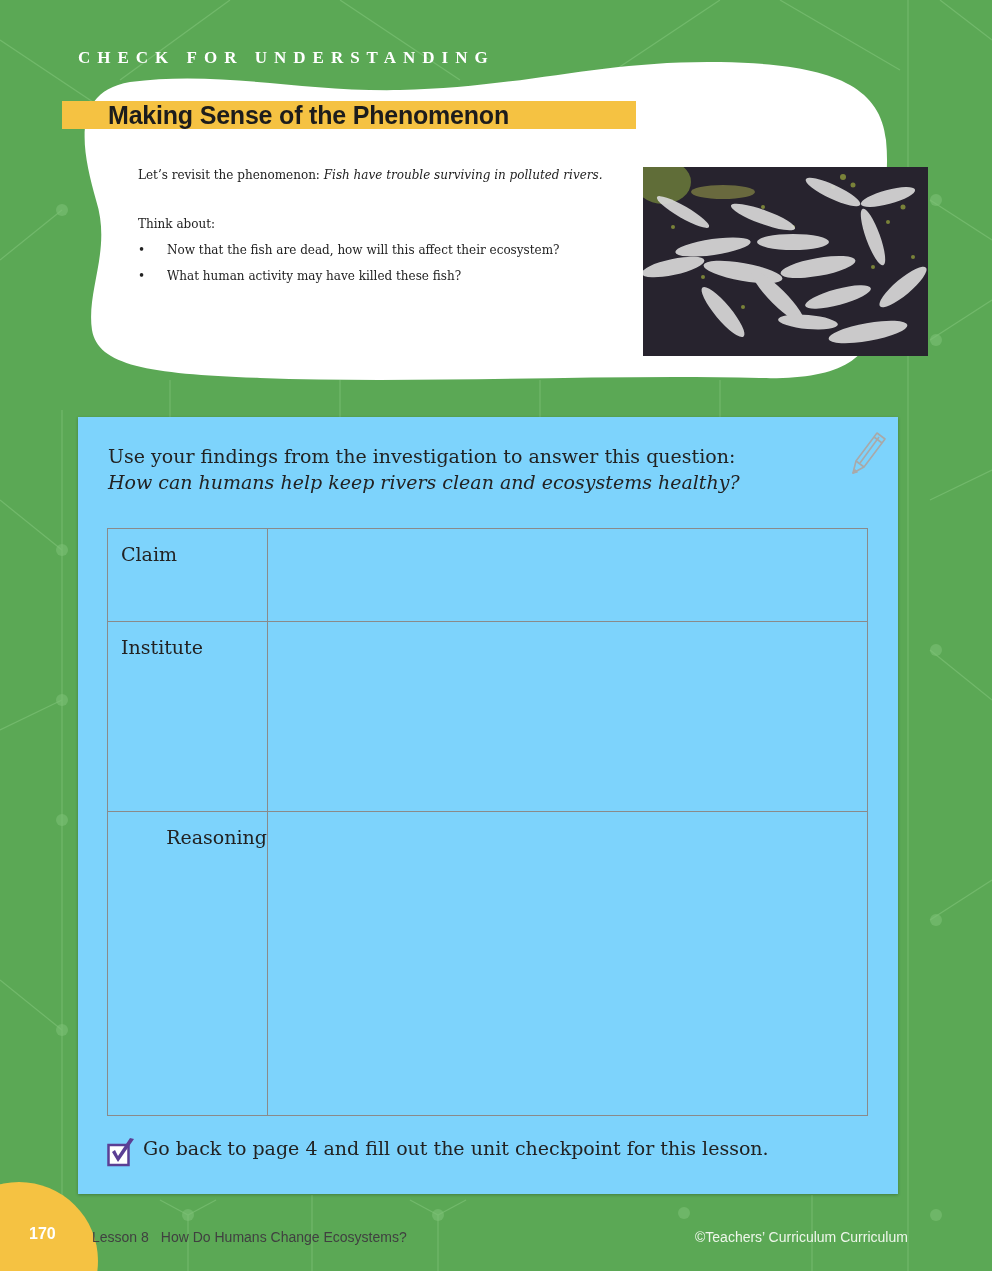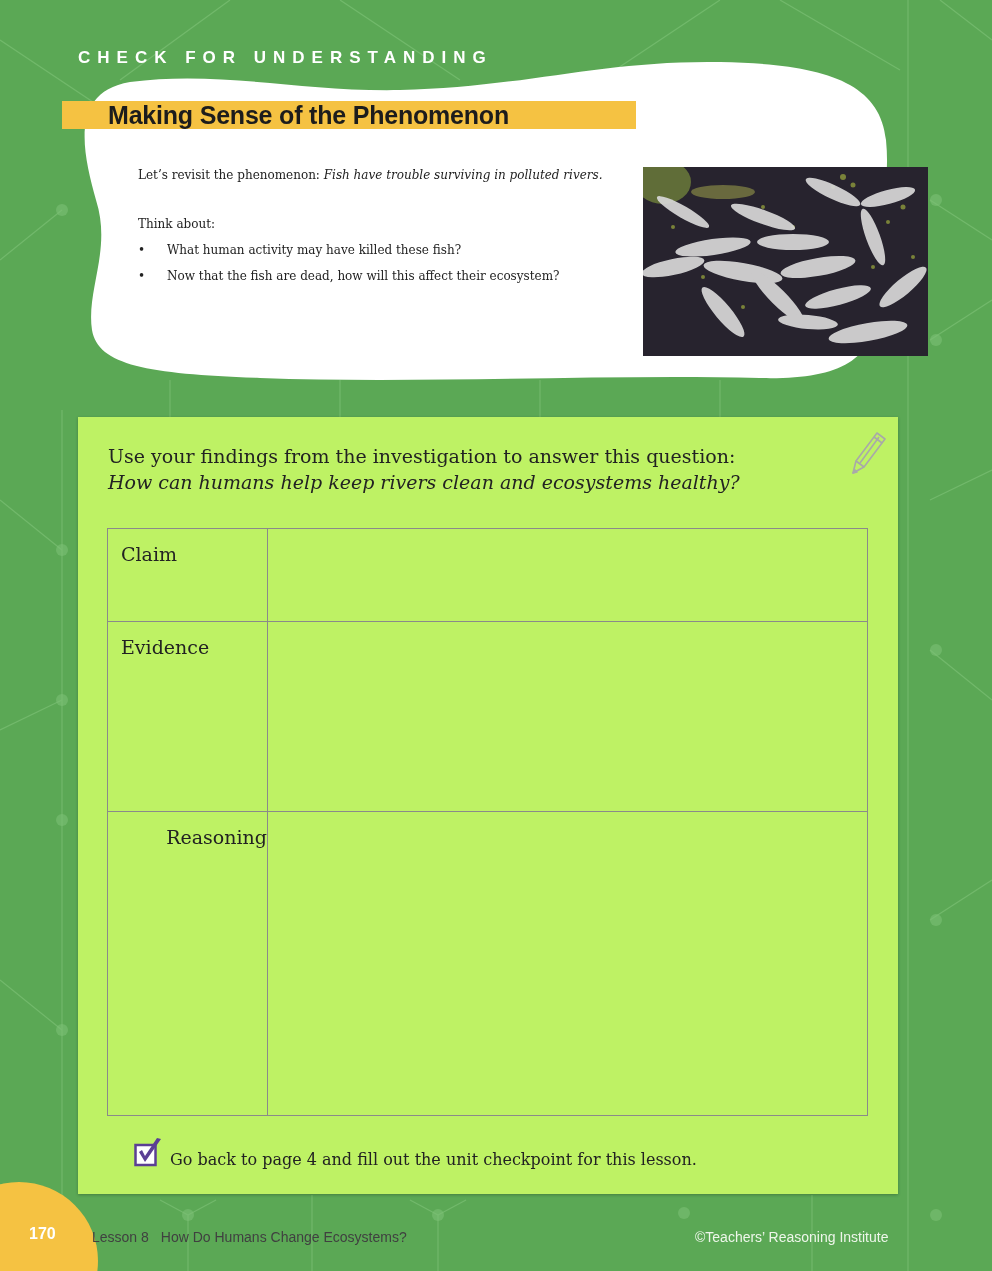--- a/index.html
+++ b/index.html
@@ -4,21 +4,21 @@
 <style>
   html, body { margin: 0; padding: 0; }
   body {
     width: 992px; height: 1271px; position: relative; overflow: hidden;
     background: #5ba855;
     font-family: "DejaVu Serif", serif;
   }
   .bg-lines { position: absolute; inset: 0; z-index: 0; }
   .kicker {
     position: absolute; left: 78px; top: 48px;
-    font-family: Liberation Sans, sans-serif; font-weight: bold;
+    font-family: Liberation Serif, serif; font-weight: bold;
     font-size: 17px; letter-spacing: 7px; color: #ffffff;
     z-index: 2;
   }
   .blob { position: absolute; left: 0; top: 0; z-index: 1; }
   .title-bar {
     position: absolute; left: 62px; top: 101px; width: 574px; height: 28px;
     background: #f5c242; z-index: 3;
     display: flex; align-items: center;
   }
   .title-bar span {
@@ -34,40 +34,40 @@
   .intro .gap { height: 23px; }
   .intro ul { list-style: none; margin: 0; padding: 0; }
   .intro li { position: relative; padding-left: 29px; }
   .intro li::before { content: "•"; position: absolute; left: 0; top: 0; }
   .photo {
     position: absolute; left: 643px; top: 167px; width: 285px; height: 189px;
     background: #27232e; z-index: 3; overflow: hidden;
   }
   .card {
     position: absolute; left: 78px; top: 417px; width: 820px; height: 777px;
-    background: #bef264; z-index: 2; box-shadow: 0 1px 3px rgba(0,0,0,0.25);
+    background: #7dd3fc; z-index: 2; box-shadow: 0 1px 3px rgba(0,0,0,0.25);
   }
   .prompt {
     position: absolute; left: 30px; top: 26px; width: 700px;
     font-size: 19px; line-height: 26px; color: #222;
   }
   .prompt em { font-style: italic; }
   .pencil { position: absolute; left: 772px; top: 12px; width: 40px; height: 50px; }
   .cer {
     position: absolute; left: 29px; top: 111px; width: 761px;
     border-collapse: collapse;
   }
   .cer td { border: 1.5px solid #8a8a8a; vertical-align: top; padding: 0; }
   .cer td.label {
     width: 160px; padding: 14px 0 0 13px; box-sizing: border-box;
     font-size: 19px; color: #222;
   }
   .checkpoint {
-    position: absolute; left: 29px; top: 720px; display: flex; align-items: flex-end;
-    font-size: 16px; color: #222; margin-left: 27px;
+    position: absolute; left: 29px; top: 720px; display: flex; align-items: flex-start;
+    font-size: 19px; color: #222;
   }
   .checkpoint svg { margin-right: 6px; }
   .page-circle {
     position: absolute; left: -60px; top: 1182px; width: 158px; height: 158px;
     border-radius: 50%; background: #f5c242; z-index: 2;
   }
   .page-num {
     position: absolute; left: 29px; top: 1225px; z-index: 3;
     font-family: "Liberation Sans", sans-serif; font-weight: bold; font-size: 16px; color: #fff;
   }
@@ -151,22 +151,22 @@
 
 <div class="title-bar">
   <span>Making Sense of the Phenomenon</span>
 </div>
 
 <div class="intro">
   <p><span>Let’s revisit the phenomenon: </span><em>Fish have trouble surviving in polluted rivers.</em></p>
   <div class="gap"></div>
   <p>Think about:</p>
   <ul>
+    <li>Now that the fish are dead, how will this affect their ecosystem?</li>
     <li>What human activity may have killed these fish?</li>
-    <li>Now that the fish are dead, how will this affect their ecosystem?</li>
   </ul>
 </div>
 
 <div class="photo" title="Dead fish floating in polluted river water">
   <svg width="285" height="189" viewBox="0 0 285 189">
     <rect width="285" height="189" fill="#27232e"></rect>
     <ellipse cx="20" cy="15" rx="28" ry="22" fill="#6b7a3a" opacity="0.85"></ellipse>
     <ellipse cx="80" cy="25" rx="32" ry="7" fill="#7a7a42" opacity="0.8"></ellipse>
     <g fill="#8e9a3c" opacity="0.8">
       <circle cx="200" cy="10" r="3"></circle>
@@ -219,21 +219,21 @@
     </g>
   </svg>
 
   <table class="cer">
     <tbody>
         <tr style="height:93px;">
       <td class="label">Claim</td>
       <td></td>
     </tr>
     <tr style="height:190px;">
-      <td class="label">Evidence</td>
+      <td class="label">Institute</td>
       <td></td>
     </tr>
     <tr style="height:304px;text-align:right;">
       <td class="label">Reasoning</td>
       <td></td>
     </tr>
   </tbody>
     </table>
 
   <div class="checkpoint">
@@ -243,13 +243,13 @@
     </svg>
     <span>Go back to page 4 and fill out the unit checkpoint for this lesson.</span>
   </div>
 </div>
 
 <div class="page-circle"></div>
 <div class="page-num">170</div>
 <div class="footer-lesson">
   <span class="num">Lesson 8</span><span>How Do Humans Change Ecosystems?</span>
 </div>
-<div class="footer-copy">©Teachers’ Reasoning Institute</div>
+<div class="footer-copy">©Teachers’ Curriculum Curriculum</div>
 
 </body></html>

